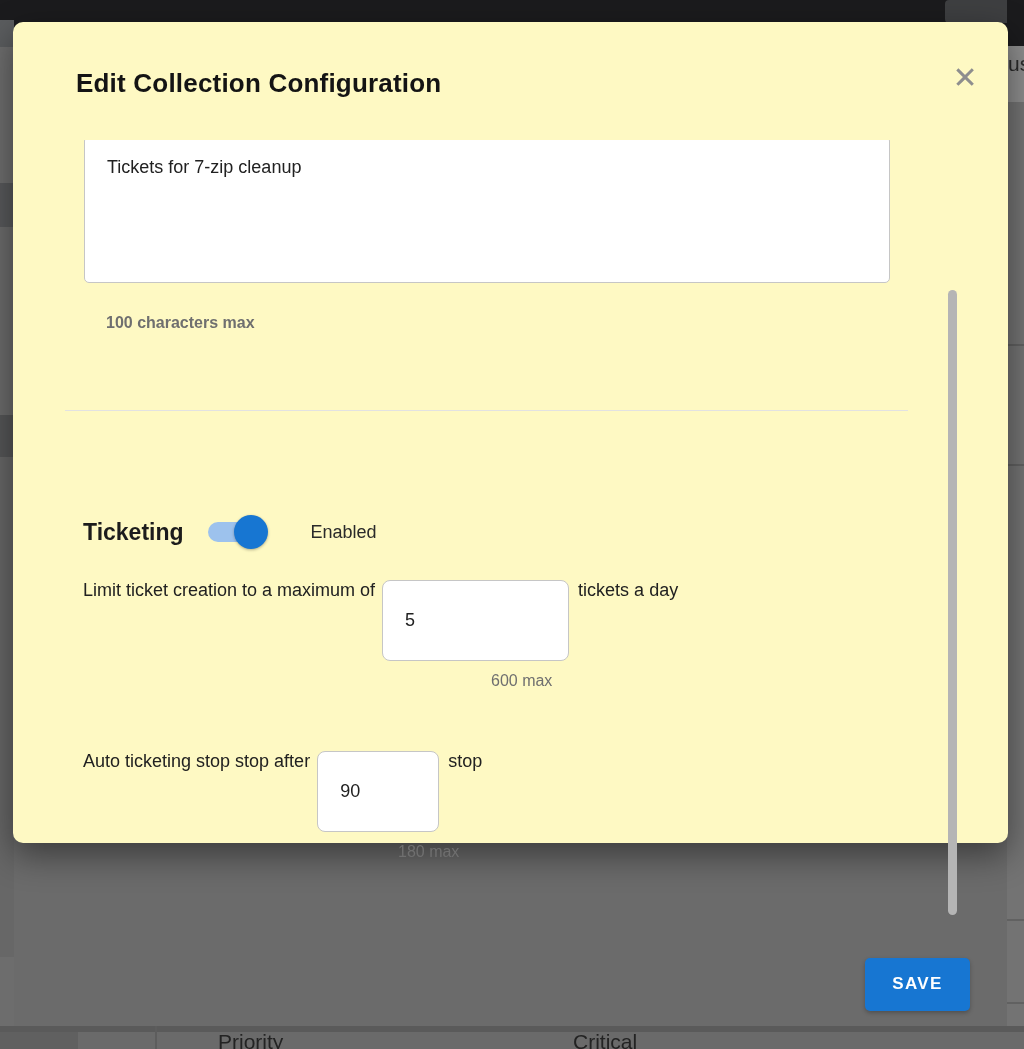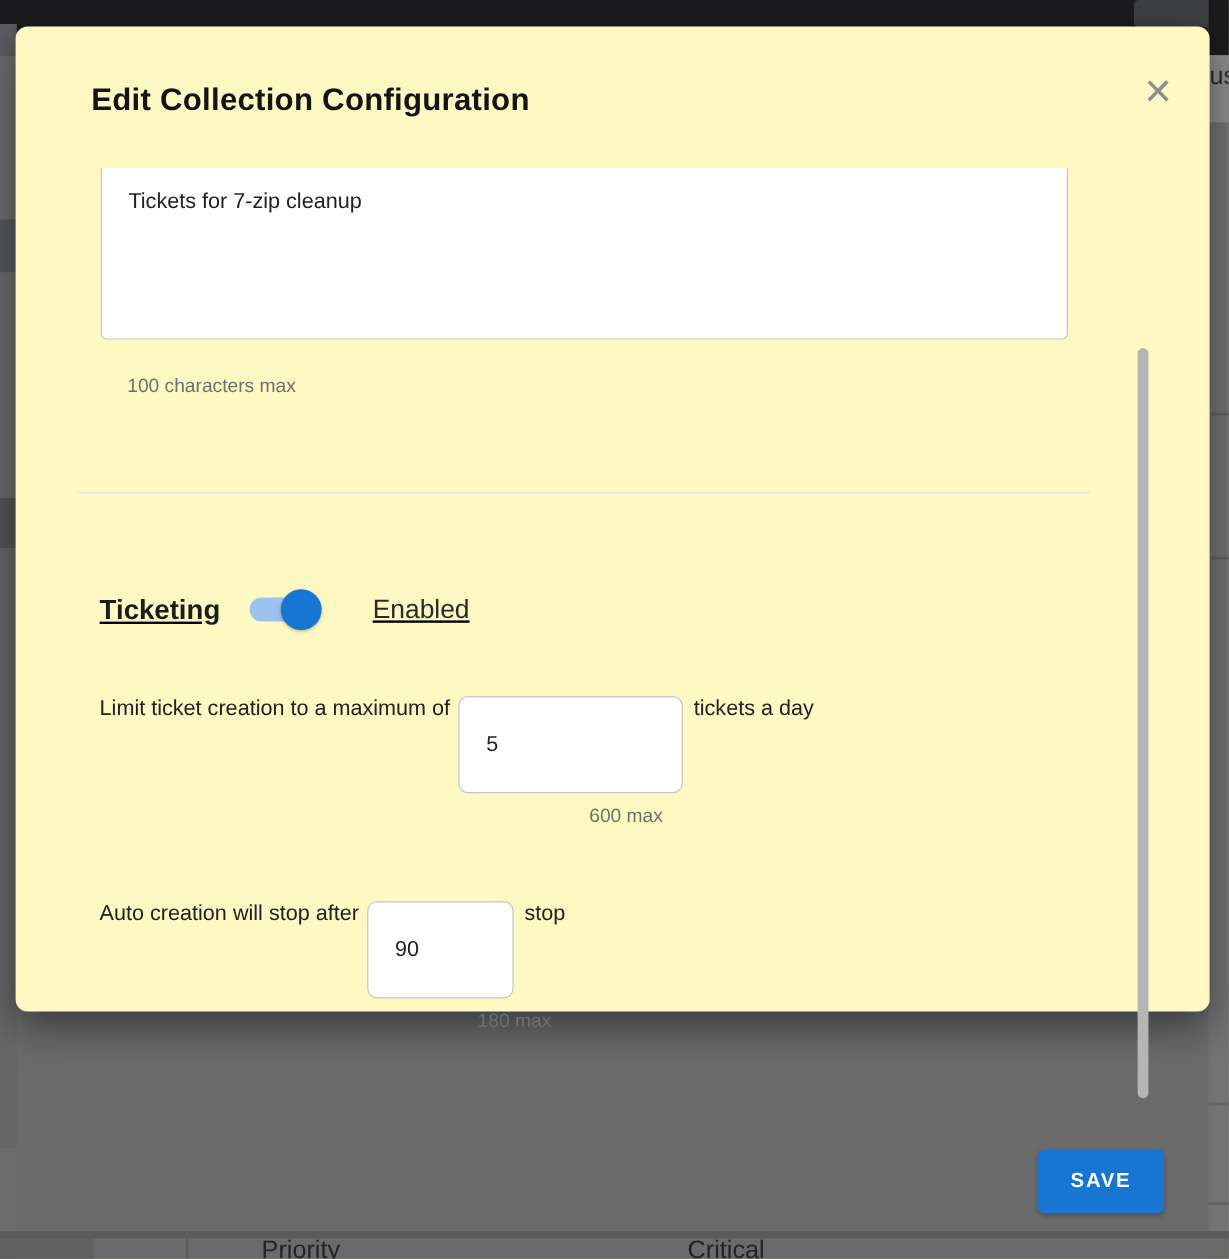--- a/index.html
+++ b/index.html
@@ -55,31 +55,31 @@
 
   .scroll-area { position: absolute; left: 0; top: 118px; width: 935px; height: 790px; overflow: hidden; }
 
   .desc-box {
     position: absolute; left: 71px; top: -4px; width: 806px; height: 147px;
     border: 1px solid #c6c6c6; border-radius: 5px;
     font-family: "Liberation Sans", sans-serif;
     font-size: 18px; color: #212121; padding: 20px 22px;
     resize: none; outline: none; background: #fff;
   }
-  .desc-helper { position: absolute; left: 93px; top: 174px; font-size: 16px; color: #6f6f6f; }
+  .desc-helper { position: absolute; left: 93px; top: 174px; font-size: 16px; color: #6f6f6f; font-weight: bold; }
 
   .divider { position: absolute; left: 52px; top: 270px; width: 843px; height: 1px; background: #e2e2e2; }
 
-  .ticketing-row { position: absolute; left: 70px; top: 348px; height: 40px; display: flex; align-items: center; text-decoration: underline; }
+  .ticketing-row { position: absolute; left: 70px; top: 372px; height: 40px; display: flex; align-items: center; }
   .ticketing-label { font-size: 23px; font-weight: bold; color: #1c1c1c; }
   .toggle { position: relative; width: 54px; height: 34px; margin-left: 24px; cursor: pointer; }
   .toggle-track { position: absolute; left: 0; top: 7px; width: 54px; height: 20px; border-radius: 10px; background: #9dc2ed; }
   .toggle-thumb { position: absolute; right: -6px; top: 0; width: 34px; height: 34px; border-radius: 50%;
     background: #1776d2; box-shadow: 0 1px 3px rgba(0,0,0,0.3); }
-  .toggle-state { margin-left: 49px; font-size: 22px; color: #2a2a2a; }
+  .toggle-state { margin-left: 49px; font-size: 18px; color: #2a2a2a; }
 
   .num-row { position: absolute; display: flex; align-items: flex-start; }
   .row-limit { left: 70px; top: 440px; }
   .row-auto { left: 70px; top: 611px; }
   .num-label, .num-suffix { font-size: 18px; color: #212121; white-space: nowrap; }
   .num-field {
     height: 81px; border: 1px solid #c6c6c6; border-radius: 8px;
     font-family: "Liberation Sans", sans-serif; font-size: 18px; color: #212121;
     padding: 0 0 0 22px; outline: none; background: #fff;
   }
@@ -160,21 +160,21 @@
     </div>
 
     <div class="num-row row-limit">
       <span class="num-label">Limit ticket creation to a maximum of</span>
       <input class="num-field field-limit" value="5" style="">
       <span class="num-suffix">tickets a day</span>
     </div>
     <div class="num-helper helper-limit">600 max</div>
 
     <div class="num-row row-auto">
-      <span class="num-label">Auto creation will stop after</span>
+      <span class="num-label">Auto ticketing stop stop after</span>
       <input class="num-field field-auto" value="90" style="">
       <span class="num-suffix">stop</span>
     </div>
     <div class="num-helper helper-auto">180 max</div>
 
   </div>
 
   <div class="scrollbar-thumb"></div>
 
   <div class="footer">

